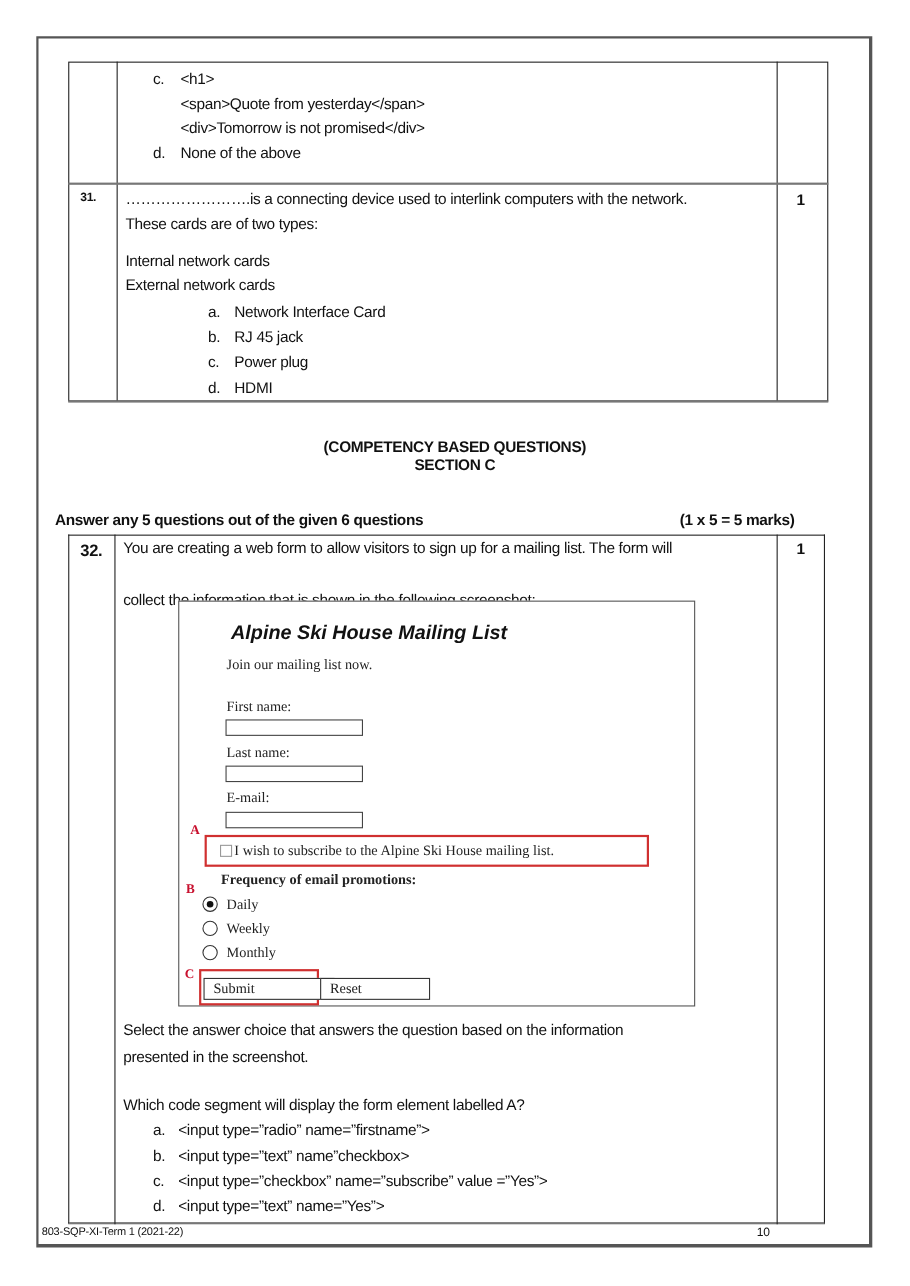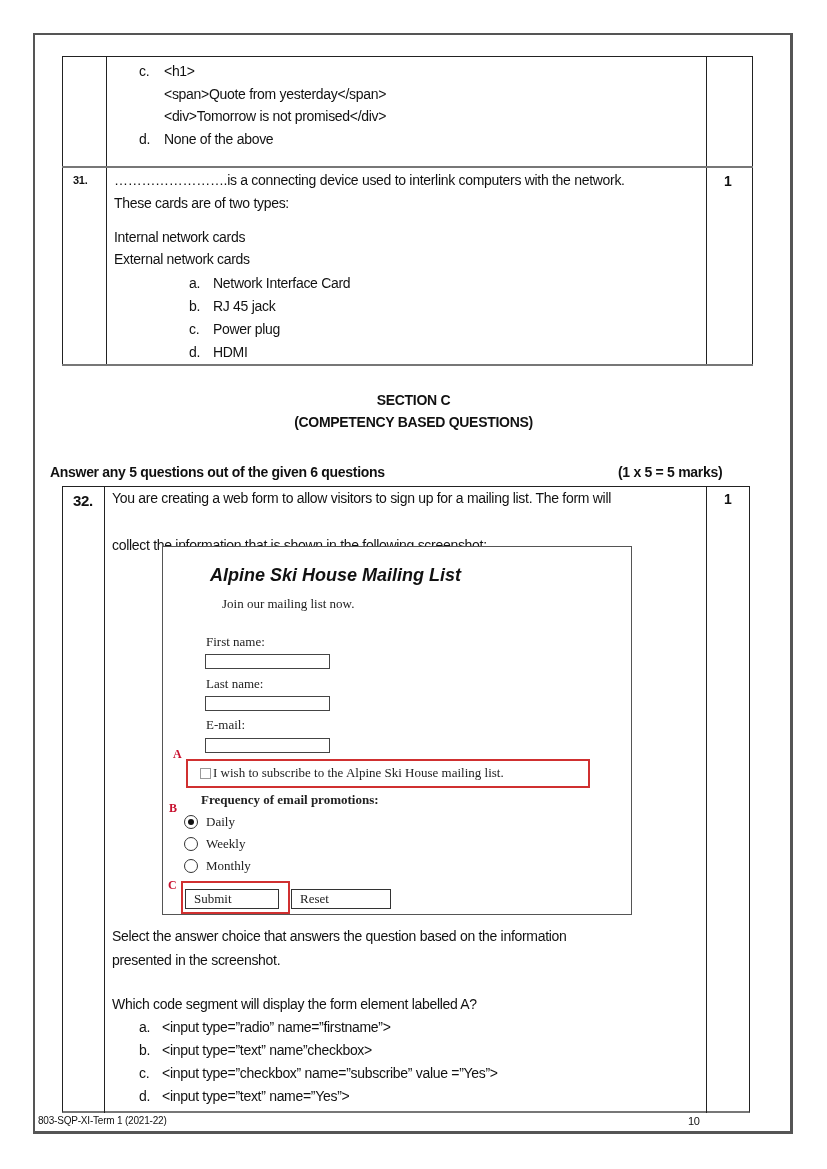--- a/index.html
+++ b/index.html
@@ -64,39 +64,39 @@
     <span class="txt" style="left:189px;top:298px;">b.</span>
     <span class="txt" style="left:213px;top:298px;">RJ 45 jack</span>
     <span class="txt" style="left:189px;top:321px;">c.</span>
     <span class="txt" style="left:213px;top:321px;">Power plug</span>
     <span class="txt" style="left:189px;top:344px;">d.</span>
     <span class="txt" style="left:213px;top:344px;">HDMI</span>
   </div>
 </div>
 
 <div style="position:absolute;left:0;top:392px;width:827px;">
+  <div class="bold" style="text-align:center;font-family:'Liberation Sans',sans-serif;font-size:14px;letter-spacing:-0.3px;margin-top:6px;">(COMPETENCY BASED QUESTIONS)</div>
   <div class="bold" style="text-align:center;font-family:'Liberation Sans',sans-serif;font-size:14px;letter-spacing:-0.3px;">SECTION C</div>
-  <div class="bold" style="text-align:center;font-family:'Liberation Sans',sans-serif;font-size:14px;letter-spacing:-0.3px;margin-top:6px;">(COMPETENCY BASED QUESTIONS)</div>
 </div>
 <span class="txt bold" style="left:50px;top:464px;">Answer any 5 questions out of the given 6 questions</span>
 <span class="txt bold" style="left:618px;top:464px;">(1 x 5 = 5 marks)</span>
 
 <div>
   <div style="position:absolute;left:62px;top:486px;width:688px;height:627px;border:1px solid #222;border-bottom:2px solid #777;box-sizing:border-box;"></div>
   <div style="position:absolute;left:104px;top:486px;width:0;height:627px;border-left:1px solid #222;"></div>
   <div style="position:absolute;left:706px;top:486px;width:0;height:627px;border-left:1px solid #222;"></div>
 
   <span class="txt bold" style="left:73px;top:492px;font-size:15px;">32.</span>
   <span class="txt bold" style="left:724px;top:491px;">1</span>
   <span class="txt" style="left:112px;top:490px;">You are creating a web form to allow visitors to sign up for a mailing list. The form will</span>
   <span class="txt" style="left:112px;top:513px;margin-top:24px;">collect the information that is shown in the following screenshot:</span>
 
   <div class="form-shot">
     <span class="fs fs-title" style="left:47px;top:18px;font-style:italic;">Alpine Ski House Mailing List</span>
-    <span class="fs fs-serif" style="left:59px;top:49px;">Join our mailing list now.</span>
+    <span class="fs fs-serif" style="left:43px;top:49px;">Join our mailing list now.</span>
 
     <span class="fs fs-serif" style="left:43px;top:87px;">First name:</span>
     <div class="fs-input" style="left:42px;top:107px;"></div>
     <span class="fs fs-serif" style="left:43px;top:129px;">Last name:</span>
     <div class="fs-input" style="left:42px;top:149px;"></div>
     <span class="fs fs-serif" style="left:43px;top:170px;">E-mail:</span>
     <div class="fs-input" style="left:42px;top:191px;"></div>
 
     <span class="red-label" style="left:10px;top:200px;">A</span>
     <div class="red-box" style="left: 23px; top: 212px; width: 404px; height: 29px; border-color: rgb(208, 48, 48);"></div>
@@ -108,21 +108,21 @@
 
     <div class="radio checked" style="left:21px;top:268px;"></div>
     <span class="fs fs-serif" style="left:43px;top:267px;">Daily</span>
     <div class="radio" style="left:21px;top:290px;"></div>
     <span class="fs fs-serif" style="left:43px;top:289px;">Weekly</span>
     <div class="radio" style="left:21px;top:312px;"></div>
     <span class="fs fs-serif" style="left:43px;top:311px;">Monthly</span>
 
     <span class="red-label" style="left:5px;top:331px;">C</span>
     <div class="red-box" style="left: 18px; top: 334px; width: 109px; height: 33px; border-color: rgb(208, 48, 48);"></div>
-    <div class="fs-btn" style="left:22px;top:342px;width:94px;">Submit</div>
+    <div class="fs-btn" style="left:22px;top:342px;width:119px;">Submit</div>
     <div class="fs-btn" style="left:128px;top:342px;width:100px;">Reset</div>
   </div>
 
   <span class="txt" style="left:112px;top:928px;">Select the answer choice that answers the question based on the information</span>
   <span class="txt" style="left:112px;top:952px;">presented in the screenshot.</span>
   <span class="txt" style="left:112px;top:996px;">Which code segment will display the form element labelled A?</span>
 
   <div>
     <span class="txt" style="left:139px;top:1019px;">a.</span>
     <span class="txt" style="left:162px;top:1019px;">&lt;input type=”radio” name=”firstname”&gt;</span>

